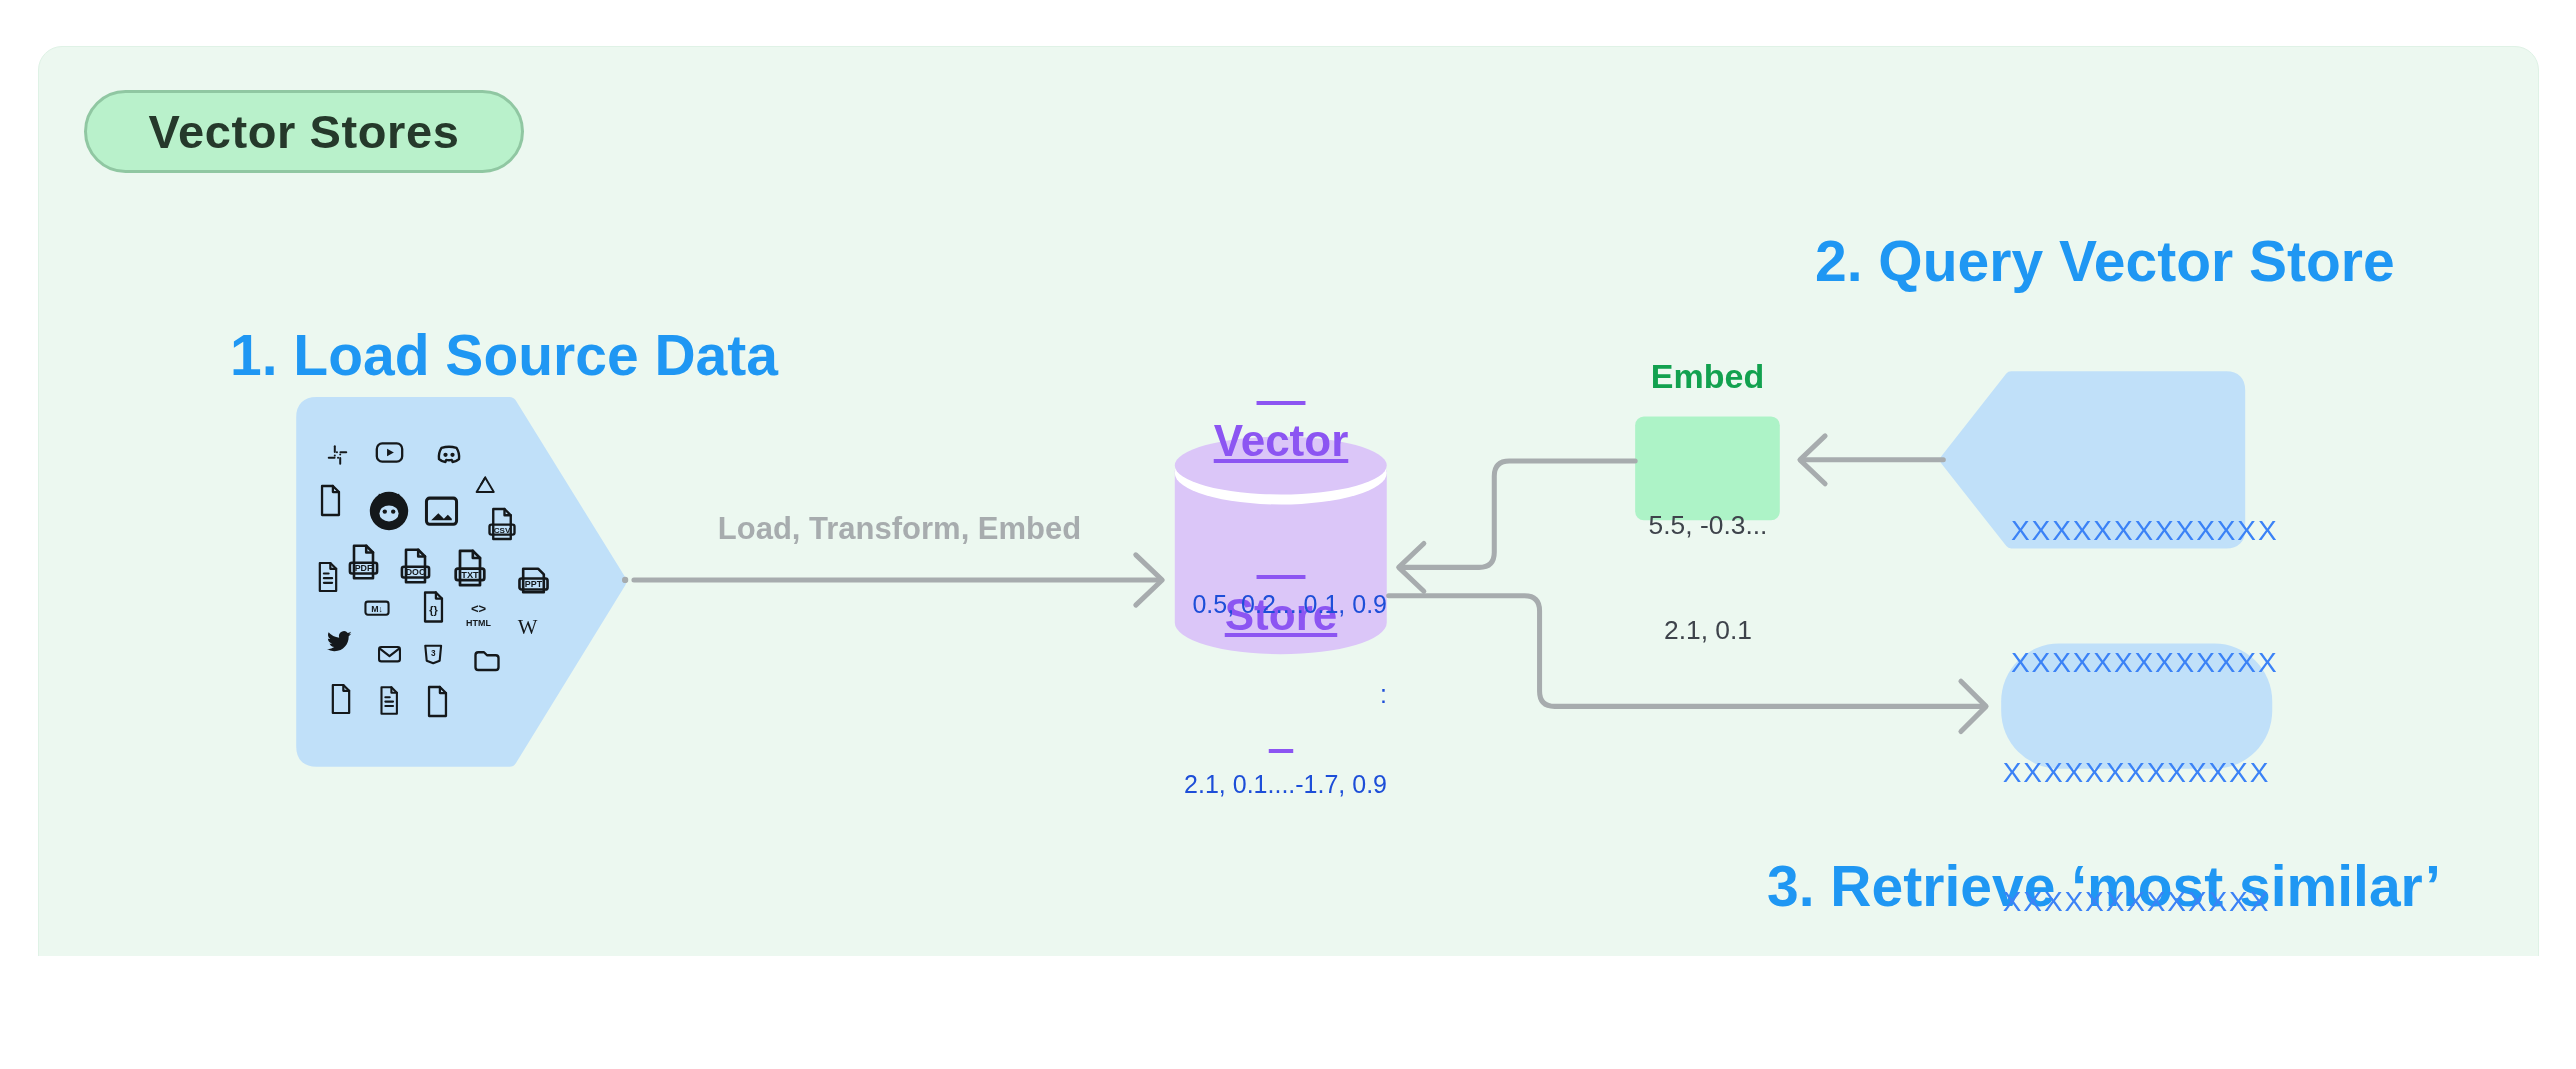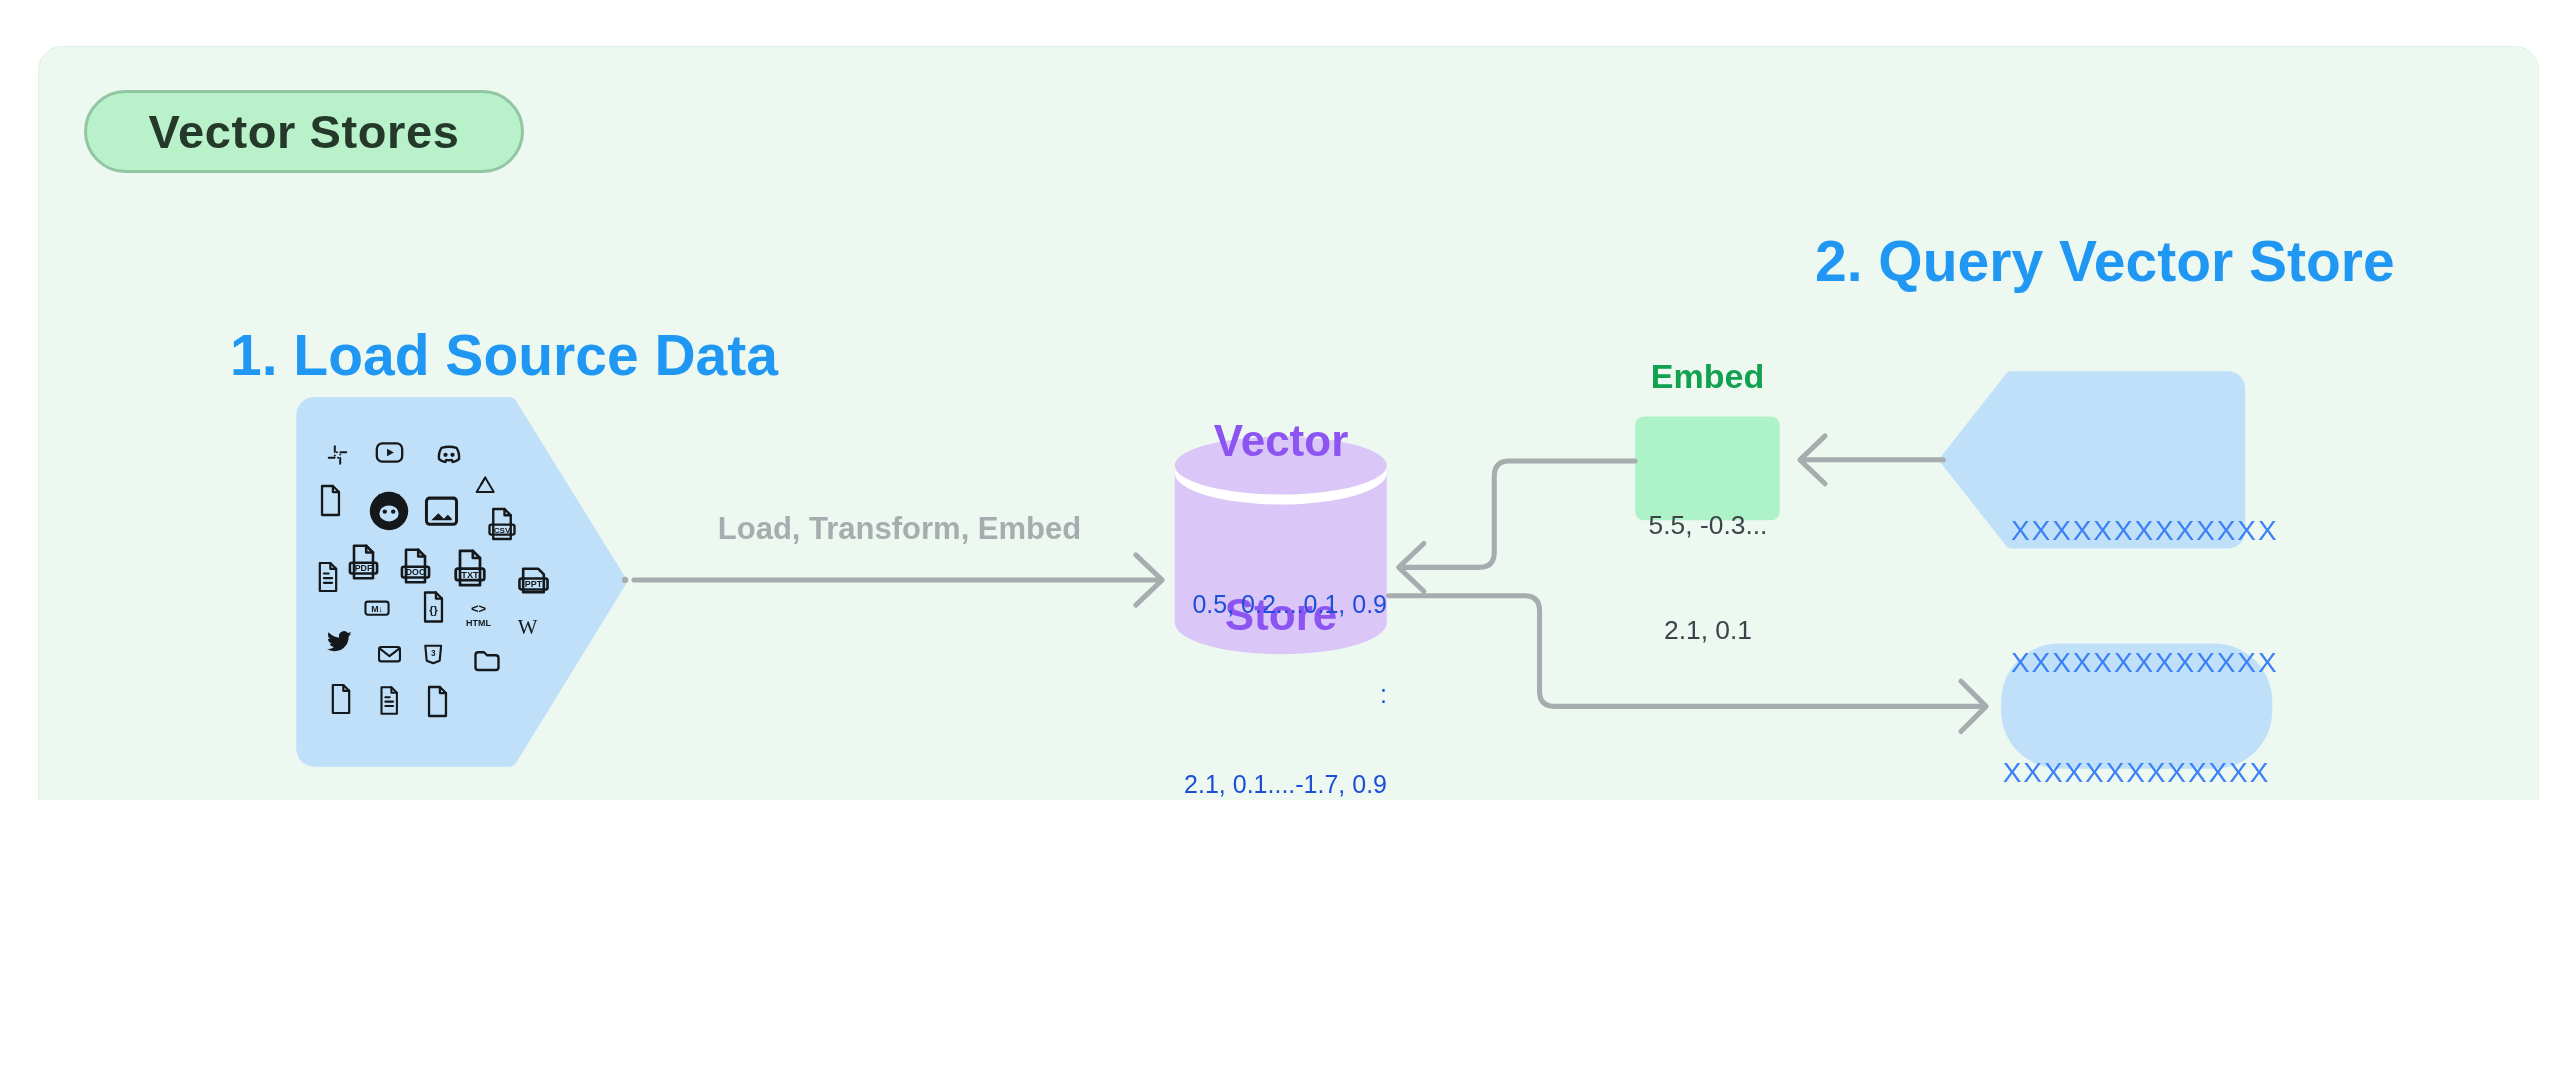--- a/index.html
+++ b/index.html
@@ -1,30 +1,30 @@
 <!DOCTYPE html>
 <html style="font-size:10px"><head>
 <meta charset="utf-8">
 <style>
   html,body{margin:0;padding:0;background:#ffffff;}
-  .canvas{position:relative;width:2576px;height:800px;background:#ffffff;
+  .canvas{position:relative;width:2576px;height:956px;background:#ffffff;
           font-family:"Liberation Sans","DejaVu Sans",sans-serif;overflow:hidden;}
   .panel{position:absolute;left:38px;top:46px;width:2501px;height:974px;
          background:#ECF8F0;border:1.9px solid #DFF2E6;border-radius:24px;box-sizing:border-box;}
   .shapes{position:absolute;left:0;top:0;width:2576px;height:1070px;}
   .t{position:absolute;white-space:pre;}
   .badge{position:absolute;left:84px;top:90px;width:440px;height:83px;
          background:#B9F1CB;border:3.8px solid #90C7A2;border-radius:44px;box-sizing:border-box;
          display:flex;align-items:center;justify-content:center;
          font-size:47px;font-weight:bold;color:#25392B;letter-spacing:0.6px;}
   .step{font-size:57px;font-weight:bold;color:#1F97F3;}
   .pipelabel{left:648px;top:511px;width:503px;text-align:center;
              font-size:31px;font-weight:bold;color:#A7ACAE;}
   .vstitle{left:1153px;top:296px;width:256px;text-align:center;
-           font-size:44px;font-weight:bold;color:#8C55F2;line-height:58px;}
+           font-size:44px;font-weight:bold;color:#8C55F2;line-height:58px;text-decoration:underline;}
   .cyltext{left:1175px;top:529px;width:212px;text-align:right;
            font-size:25px;color:#1d4ed8;line-height:30px;}
   .embedtitle{left:1635px;top:357px;width:145px;text-align:center;
               font-size:34px;font-weight:bold;color:#12A14F;}
   .embedtext{left:1623px;top:438px;width:170px;text-align:center;
              font-size:26.4px;color:#3E434B;line-height:35px;}
   .xtext{font-size:28px;color:#3b82f6;line-height:44px;text-align:center;
          letter-spacing:1.9px;font-weight:500;}
   .icon{position:absolute;}
   .icon svg{width:100%;height:100%;display:block;}

